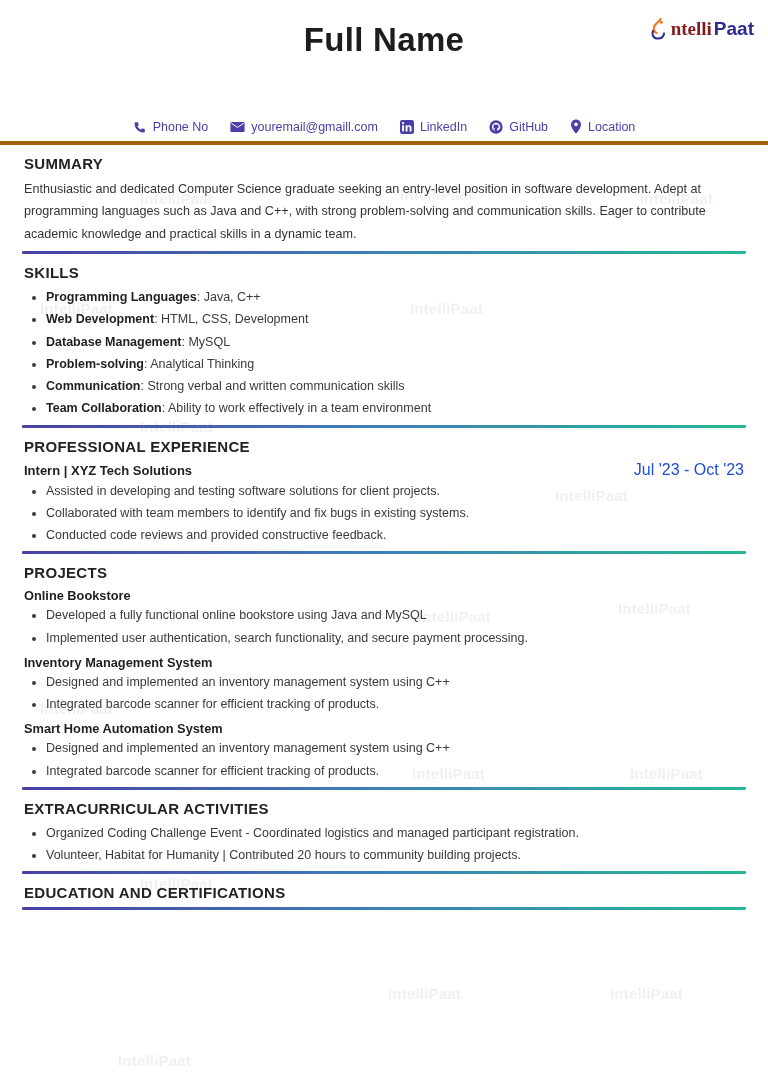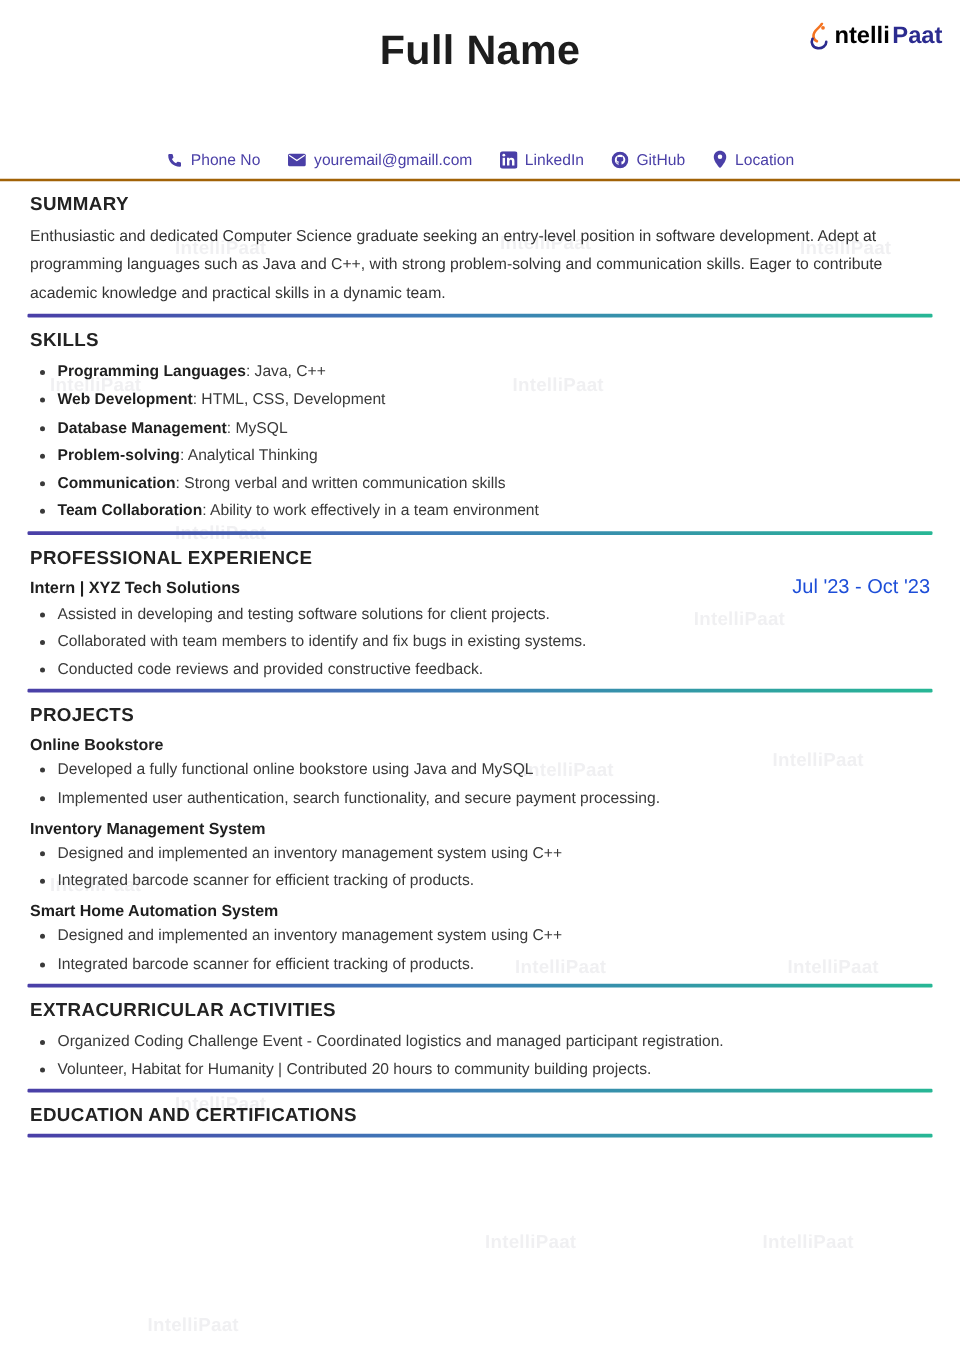--- a/index.html
+++ b/index.html
@@ -62,21 +62,21 @@
   .brand {
     position: absolute;
     right: 14px;
     top: 18px;
     display: flex;
     align-items: center;
     gap: 2px;
     font-size: 19px;
     font-weight: 700;
   }
-  .brand .b-i { color: #000000; }
+  .brand .b-i { color: #7f1d1d; font-family: Liberation Serif, serif; }
   .brand .b-rest { color: #2b2b8f; }
   .brand .b-logo {
     display: inline-block;
     width: 18px;
     height: 22px;
     position: relative;
     margin-right: 1px;
   }
 
   
@@ -97,21 +97,21 @@
   }
 
   
   .contact {
     position: relative;
     height: 33px;
     display: flex;
     align-items: center;
     justify-content: center;
     gap: 22px;
-    border-bottom: 2px solid #a16207;
+    border-bottom: 4px solid #a16207;
     background: #fff;
     z-index: 10;
   }
   .contact-item {
     display: flex;
     align-items: center;
     gap: 6px;
     font-size: 12.5px;
     color: #4a3fa7;
     white-space: nowrap;

